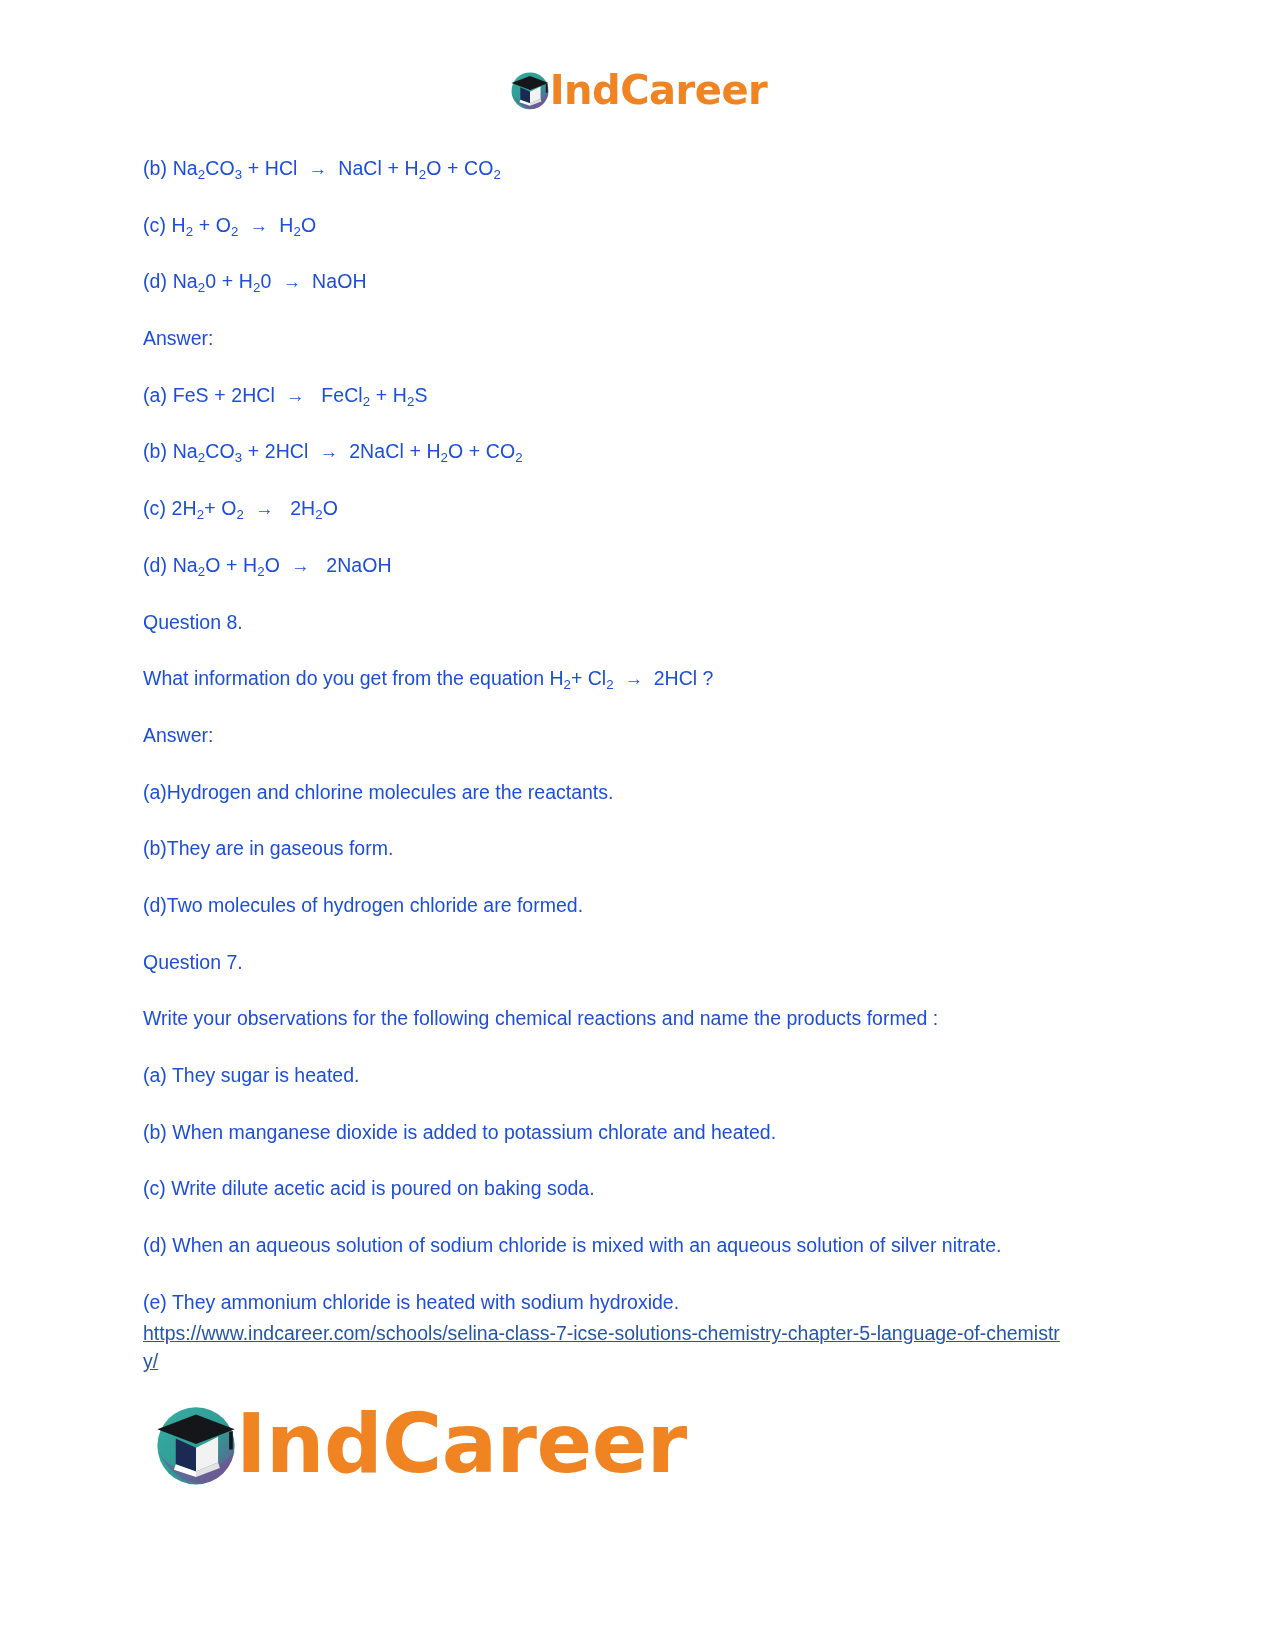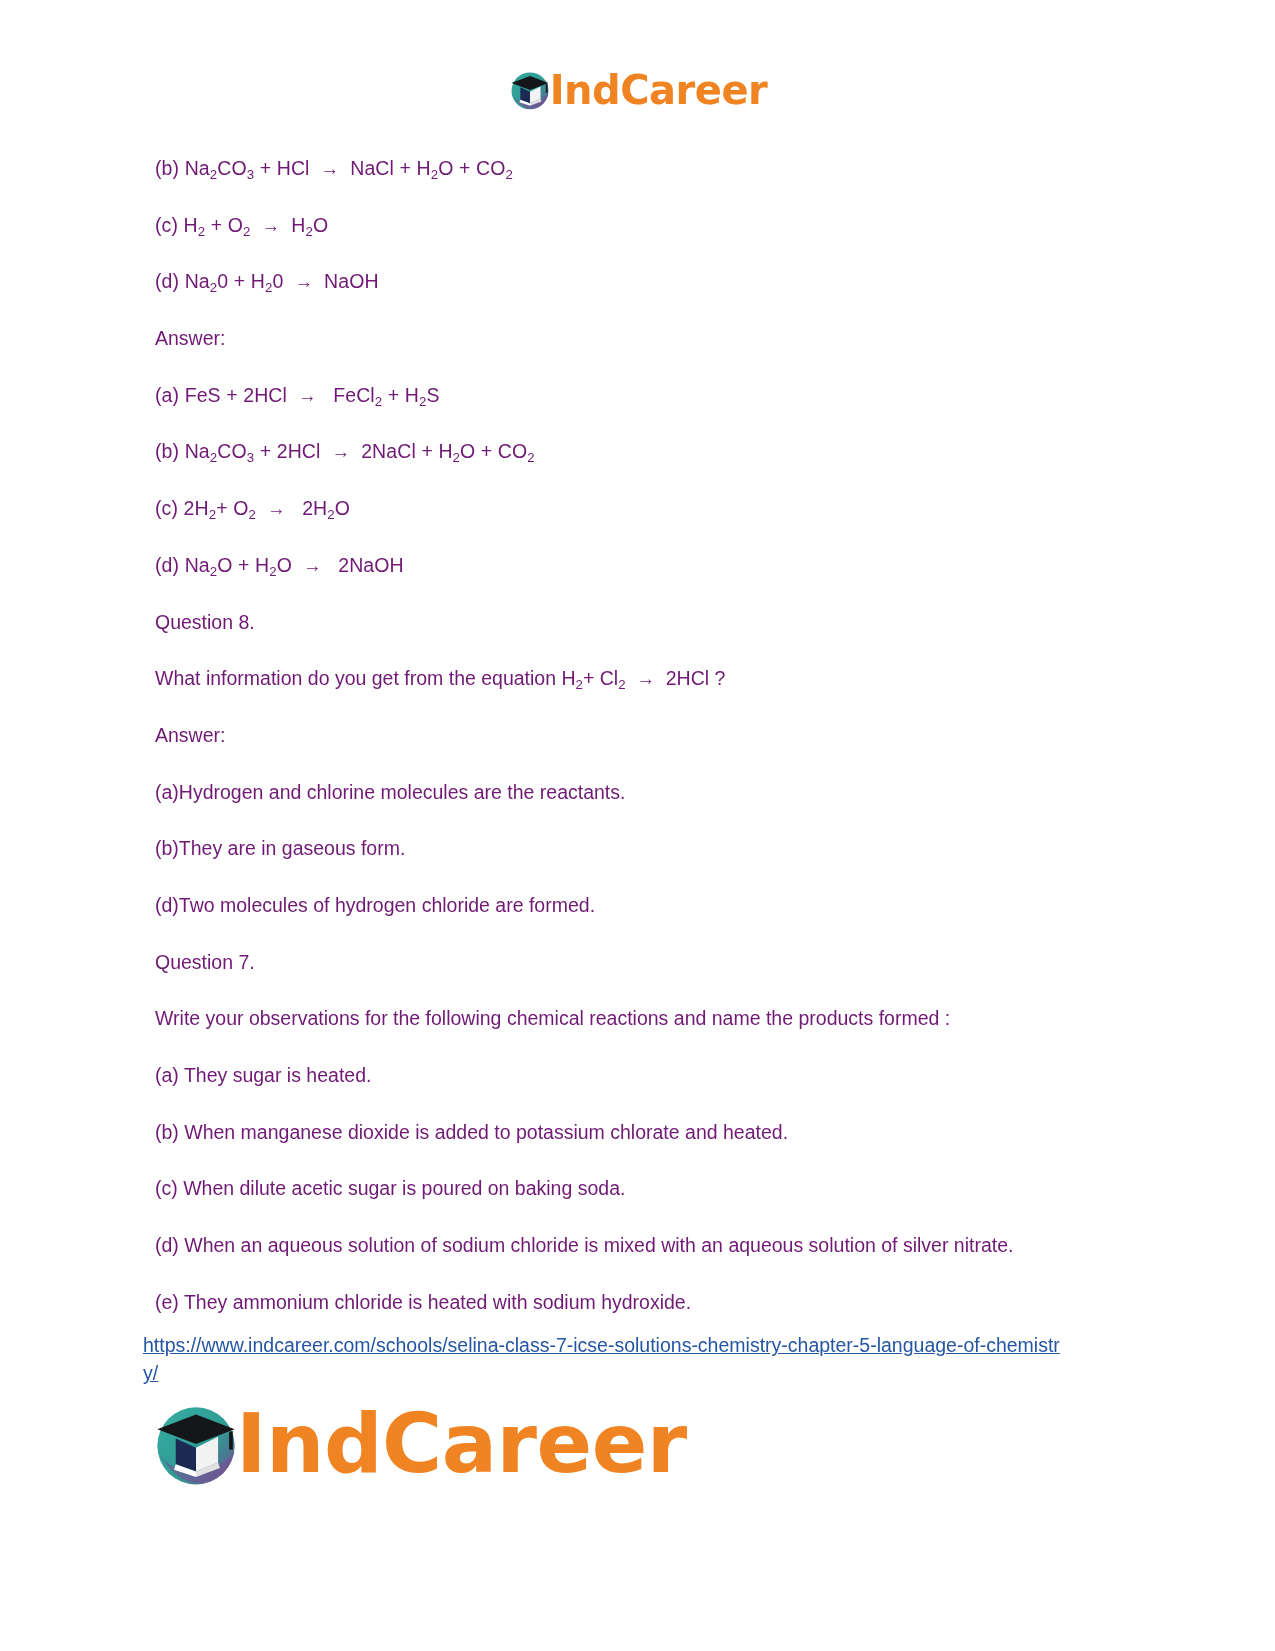--- a/index.html
+++ b/index.html
@@ -60,22 +60,22 @@
   .content {
     position: absolute;
     top: 155px;
     left: 143px;
     width: 930px;
   }
 
   .para {
     font-size: 19.5px;
     line-height: 1.42;
-    color: #701a75;
-    margin: 0 0 29px 12px;
+    color: #1d4ed8;
+    margin: 0 0 29px 0;
     white-space: pre-wrap;
   }
   .para.eq {
     letter-spacing: 0.1px;
   }
   .para.heading {
     font-weight: normal;
   }
   .para.tight {
     margin-bottom: 0;
@@ -90,21 +90,21 @@
   }
 
   
   .link-line {
     font-size: 19.5px;
     line-height: 1.42;
     color: #2456a5;
     text-decoration: underline;
     word-break: break-all;
     display: block;
-    margin-top: 16px;
+    margin-top: 4px;
   }
 
   
   .footer-logo {
     position: absolute;
     left: 150px;
     top: 1398px;
   }
   .footer-logo .logo-wrap { gap: 0; }
   .footer-logo .logo-word {
@@ -172,21 +172,21 @@
     <p class="para">(d)Two molecules of hydrogen chloride are formed.</p>
 
     <p class="para heading">Question 7.</p>
 
     <p class="para">Write your observations for the following chemical reactions and name the products formed :</p>
 
     <p class="para">(a) They sugar is heated.</p>
 
     <p class="para">(b) When manganese dioxide is added to potassium chlorate and heated.</p>
 
-    <p class="para">(c) When dilute acetic sugar is poured on baking soda.</p>
+    <p class="para">(c) Write dilute acetic acid is poured on baking soda.</p>
 
     <p class="para">(d) When an aqueous solution of sodium chloride is mixed with an aqueous solution of silver nitrate.</p>
 
     <p class="para tight">(e) They ammonium chloride is heated with sodium hydroxide.</p>
 
     <a class="link-line" href="#">https://www.indcareer.com/schools/selina-class-7-icse-solutions-chemistry-chapter-5-language-of-chemistry/</a>
 
   </div>
 
   <div class="footer-logo">

